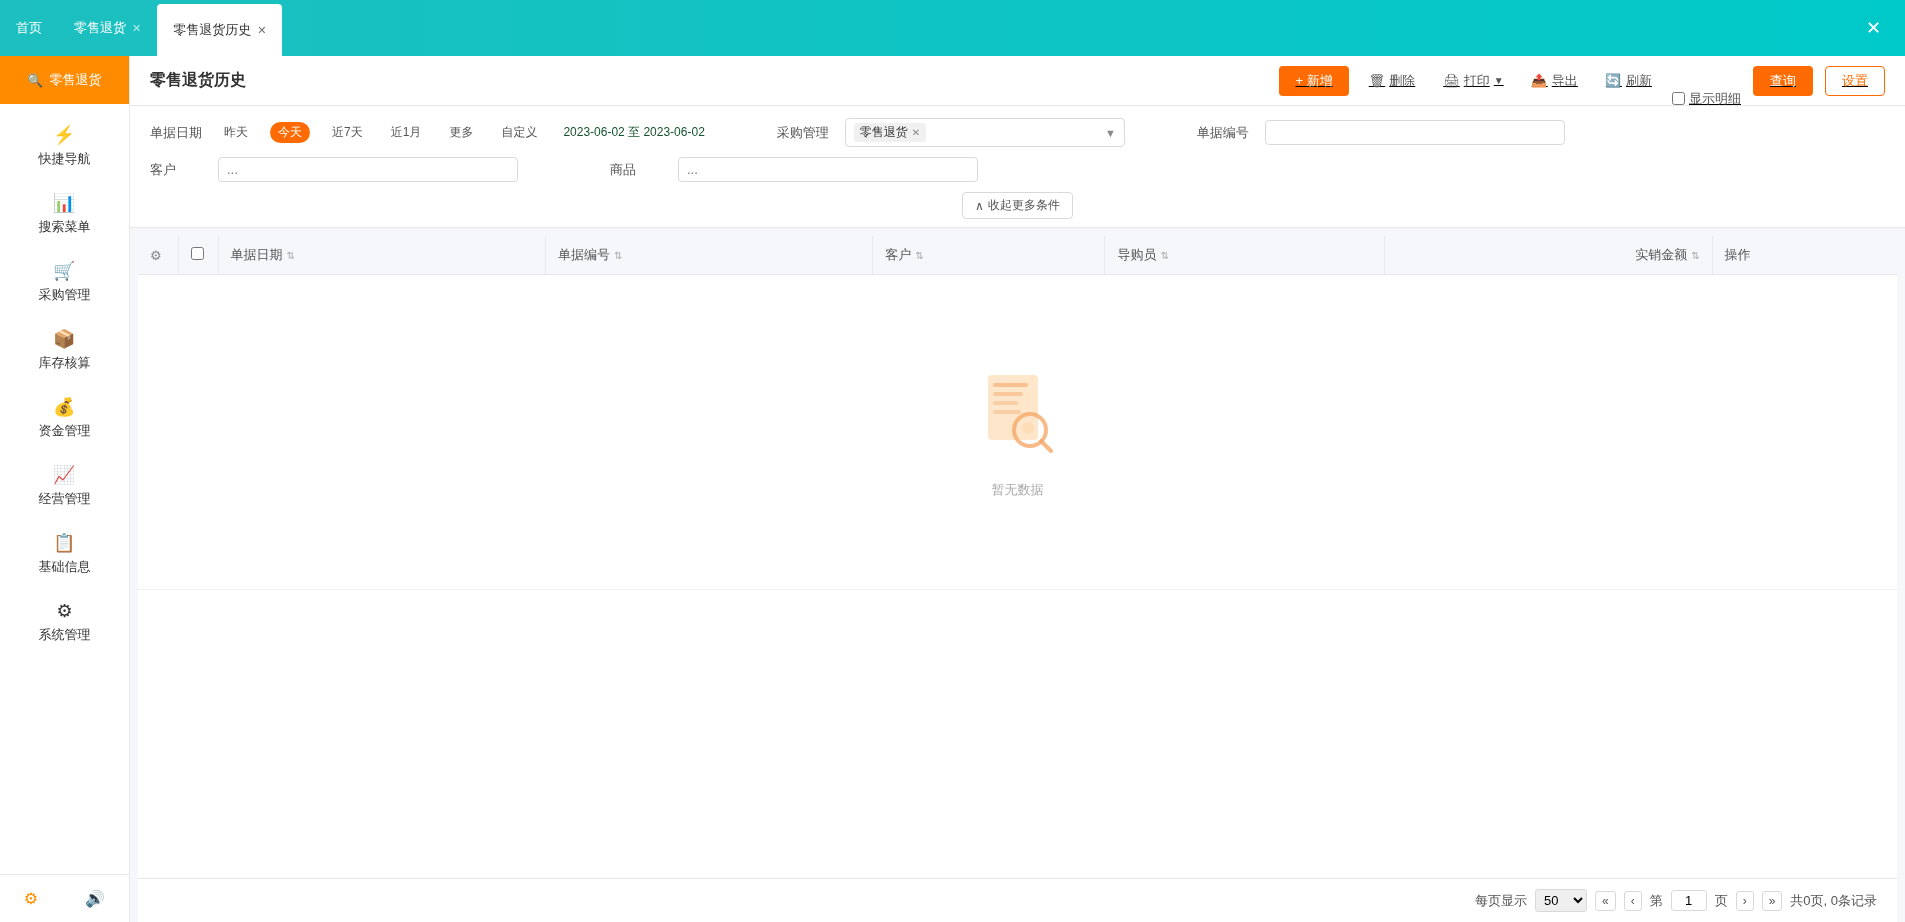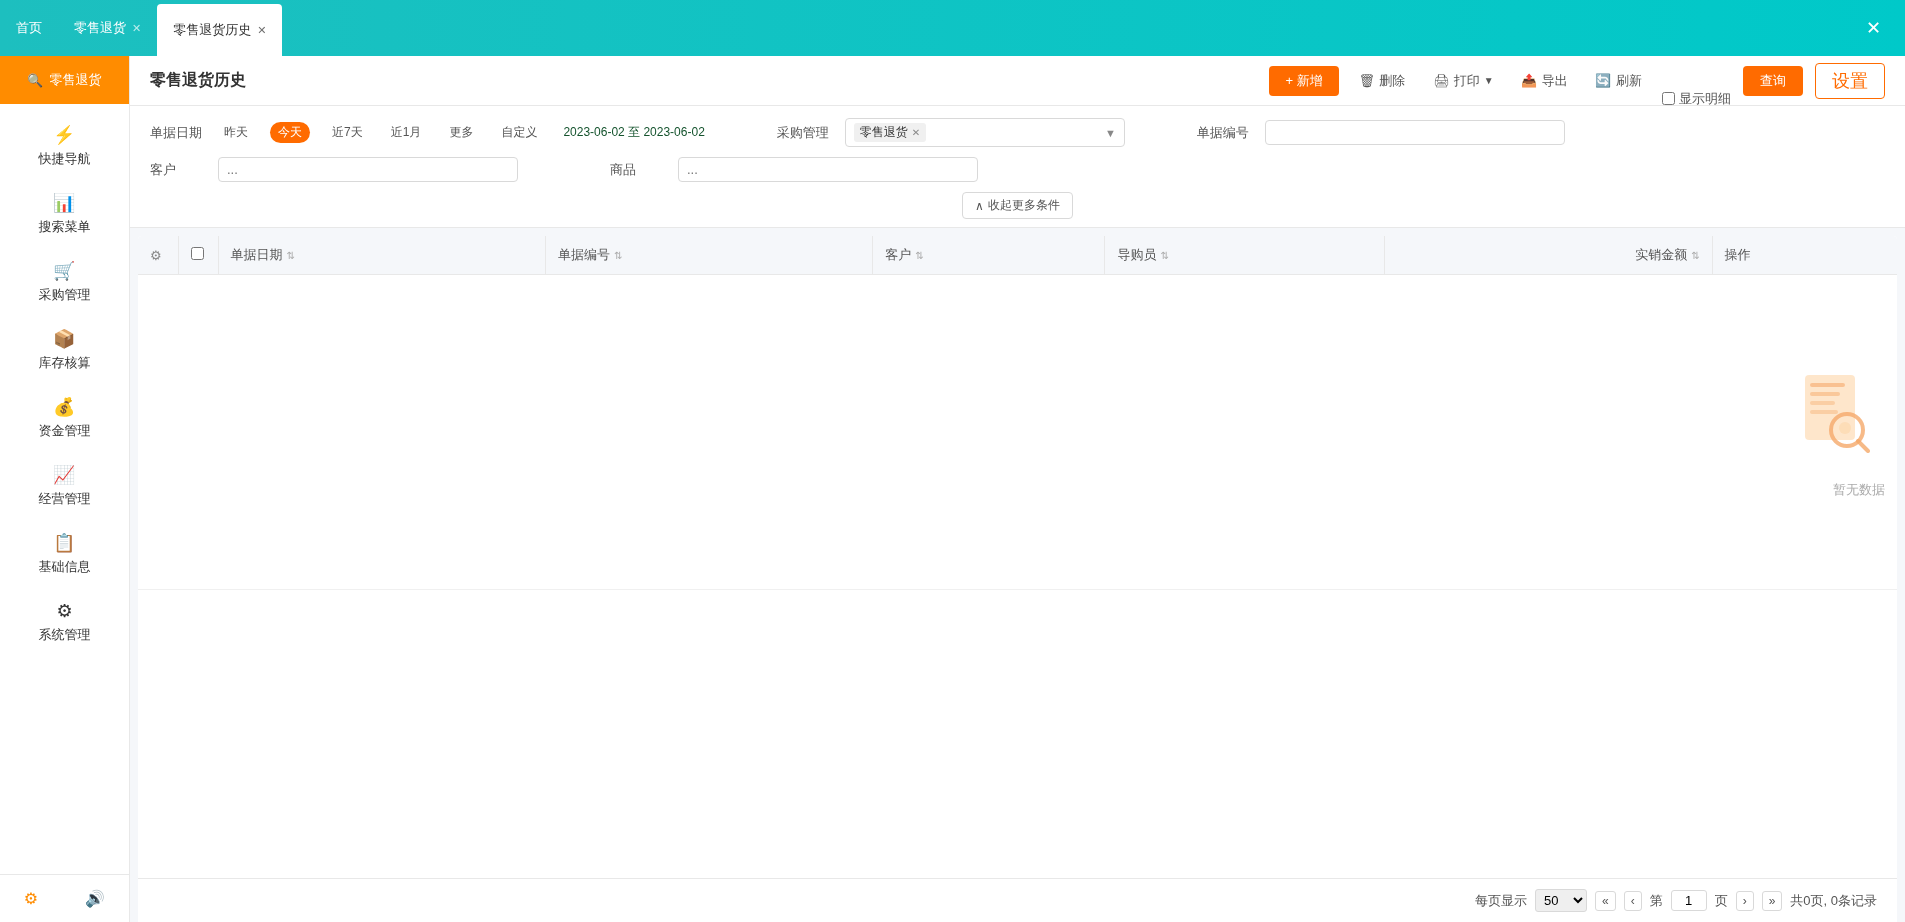--- a/index.html
+++ b/index.html
@@ -131,20 +131,21 @@
     }
     .page-title {
       font-size: 16px;
       font-weight: bold;
       color: #333;
     }
     .header-actions {
       display: flex;
       align-items: center;
       gap: 12px;
+      text-decoration: underline;
     }
     .action-btn {
       display: flex;
       align-items: center;
       gap: 4px;
       font-size: 13px;
       color: #555;
       cursor: pointer;
       padding: 4px 8px;
       border-radius: 3px;
@@ -157,21 +158,21 @@
       border-radius: 4px;
       font-size: 13px;
       cursor: pointer;
     }
     .btn-setting {
       background: #fff;
       color: #FF6B00;
       border: 1px solid #FF6B00;
       padding: 5px 16px;
       border-radius: 4px;
-      font-size: 18px;
+      font-size: 13px;
       cursor: pointer;
     }
     .checkbox-label {
       display: flex;
       align-items: center;
       gap: 4px;
       font-size: 13px;
       color: #555;
       cursor: pointer;
       margin-top: 36px;
@@ -328,21 +329,21 @@
       cursor: pointer;
     }
     .th-sort .sort-icon { font-size: 10px; color: #aaa; }
     .th-gear { cursor: pointer; color: #888; }
     .th-checkbox { width: 40px; text-align: center; }
 
     
     .empty-state {
       display: flex;
       flex-direction: column;
-      align-items: flex-end;
+      align-items: center;
       justify-content: center;
       padding: 80px 0;
       color: #aaa;
       font-size: 13px;
     }
     .empty-icon {
       width: 100px;
       height: 100px;
       margin-bottom: 16px;
     }

